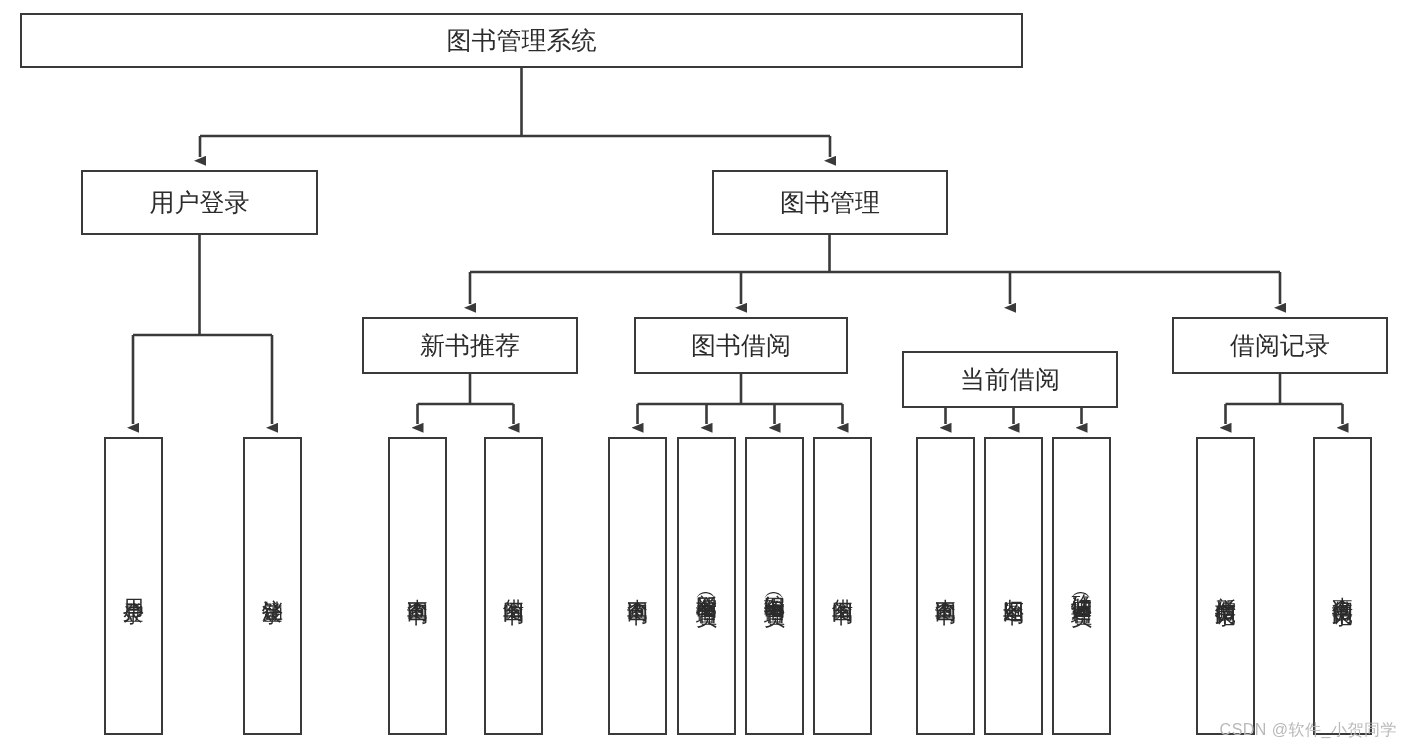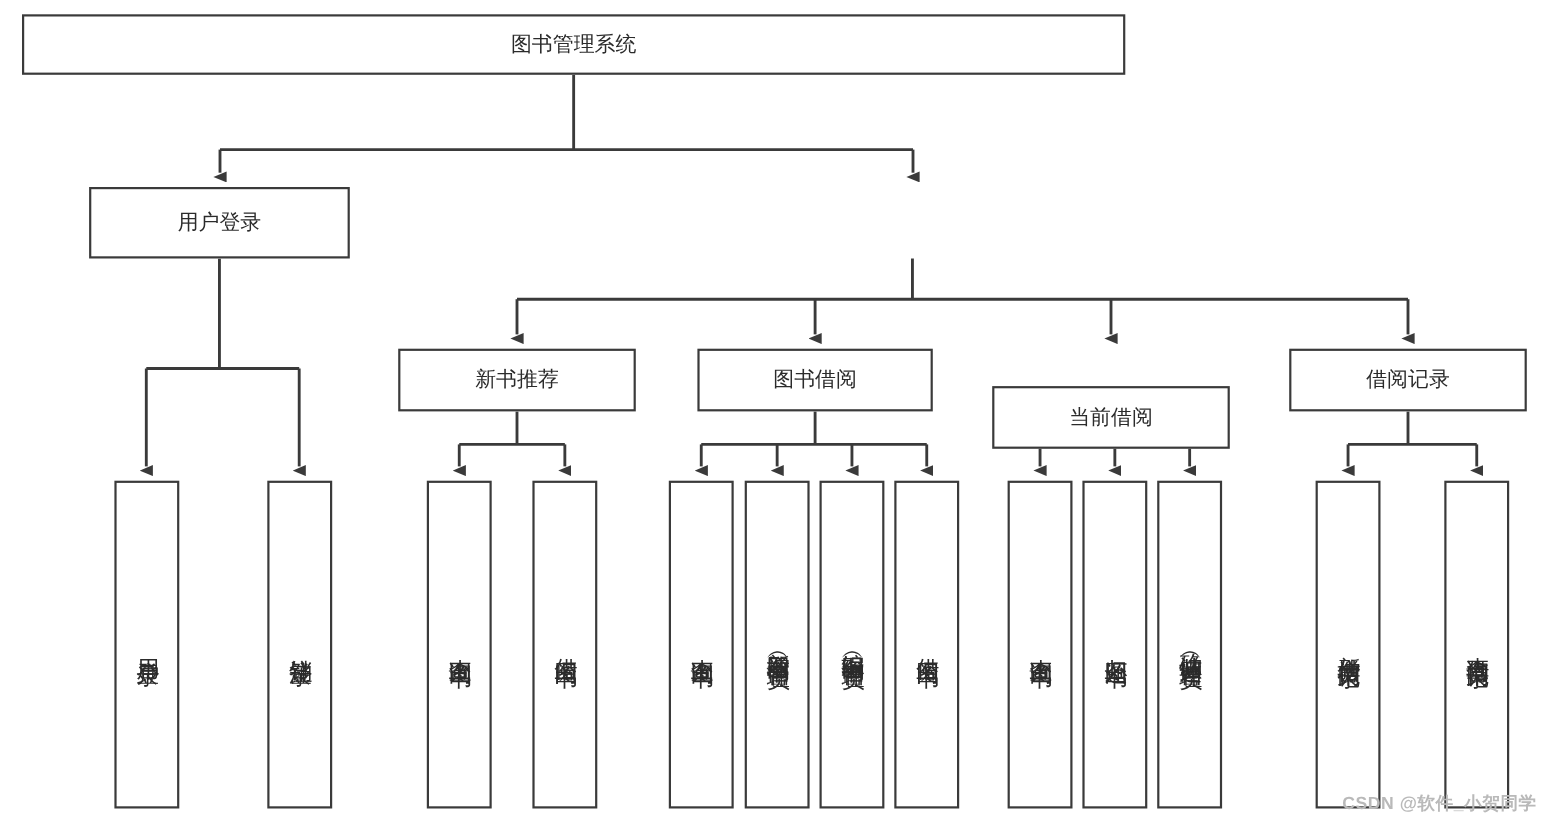--- a/index.html
+++ b/index.html
@@ -36,21 +36,21 @@
     justify-content: center;
     color: #2b2b2b;
   }
   .node .label {
     display: block;
     text-align: center;
     line-height: 1.22;
     white-space: nowrap;
   }
   .node.horiz .label {
-    font-size: 19px;
+    font-size: 25px;
   }
   .node.vert {
     align-items: center;
     justify-content: center;
   }
   .node.vert .label {
     writing-mode: vertical-rl;
     text-orientation: upright;
     font-size: 21px;
     letter-spacing: 2px;
@@ -62,21 +62,20 @@
     max-height: 288px;
   }
   #watermark {
     position: absolute;
     right: 8px;
     bottom: 6px;
     font-size: 16px;
     color: #b9b9b9;
     white-space: nowrap;
     letter-spacing: 0.5px;
-    font-weight: bold;
   }
 </style>
 </head>
 <body>
 
 <div id="diagram-root">
 
   <svg id="edges-layer" viewBox="0 0 1405 747" width="1405" height="747" aria-hidden="true">
     <defs>
       <marker id="arrowhead" markerWidth="10" markerHeight="12" refX="1.2" refY="6" orient="auto" markerUnits="userSpaceOnUse">
@@ -127,20 +126,23 @@
     </g>
   </svg>
 
   <div class="node horiz" id="node-root" style="left: 20px; top: 13px; width: 1003px; height: 55px;">
     <span class="label">图书管理系统</span>
   </div>
 
   <div class="node horiz" id="node-l2-0" style="left: 81px; top: 170px; width: 237px; height: 65px;">
     <span class="label">用户登录</span>
   </div>
+  <div class="node horiz" id="node-l2-1" style="left: 712px; top: 170px; width: 236px; height: 65px;">
+    <span class="label">图书管理</span>
+  </div>
 
   <div class="node horiz" id="node-l3-1" style="left: 634px; top: 317px; width: 214px; height: 57px;">
     <span class="label">图书借阅</span>
   </div>
   <div class="node horiz" id="node-l3-0" style="left: 362px; top: 317px; width: 216px; height: 57px;">
     <span class="label">新书推荐</span>
   </div>
   <div class="node horiz" id="node-l3-2" style="left: 902px; top: 317px; width: 216px; height: 57px; margin-top: 34px;">
     <span class="label">当前借阅</span>
   </div>

